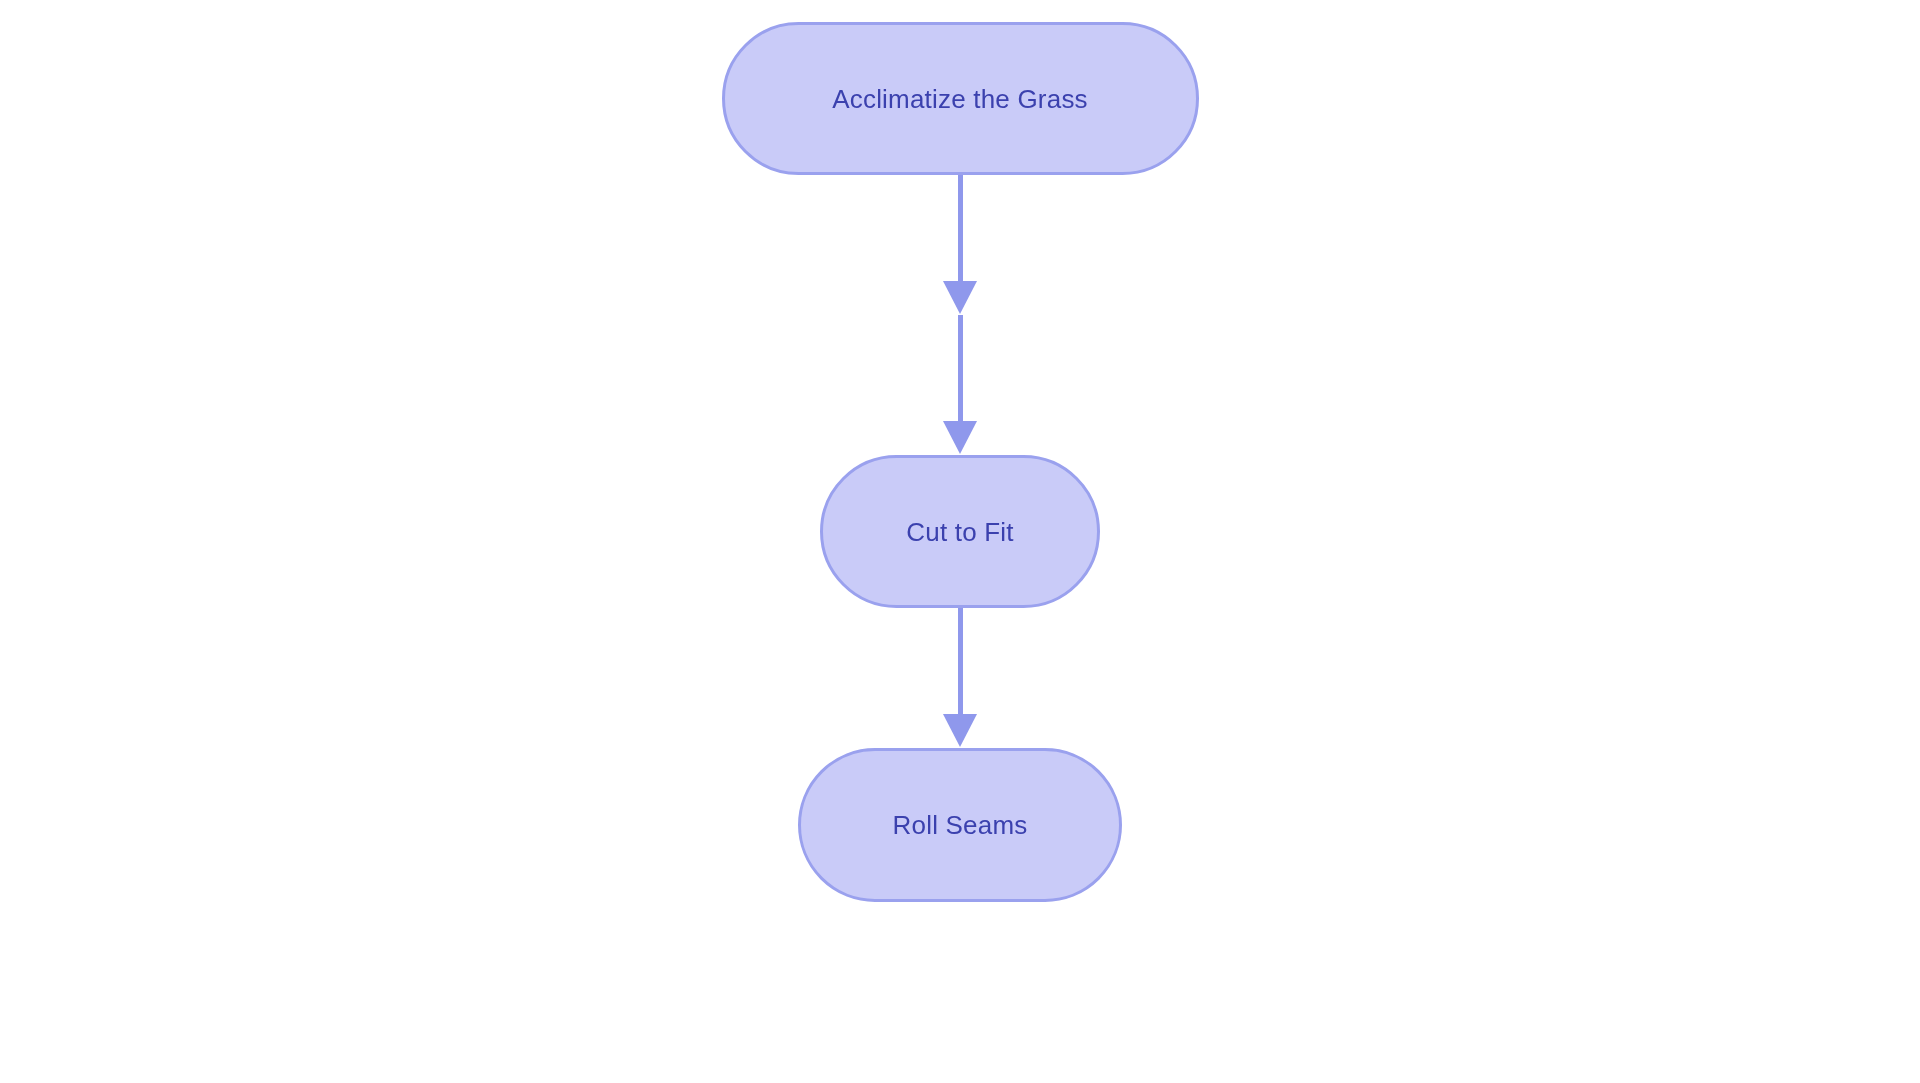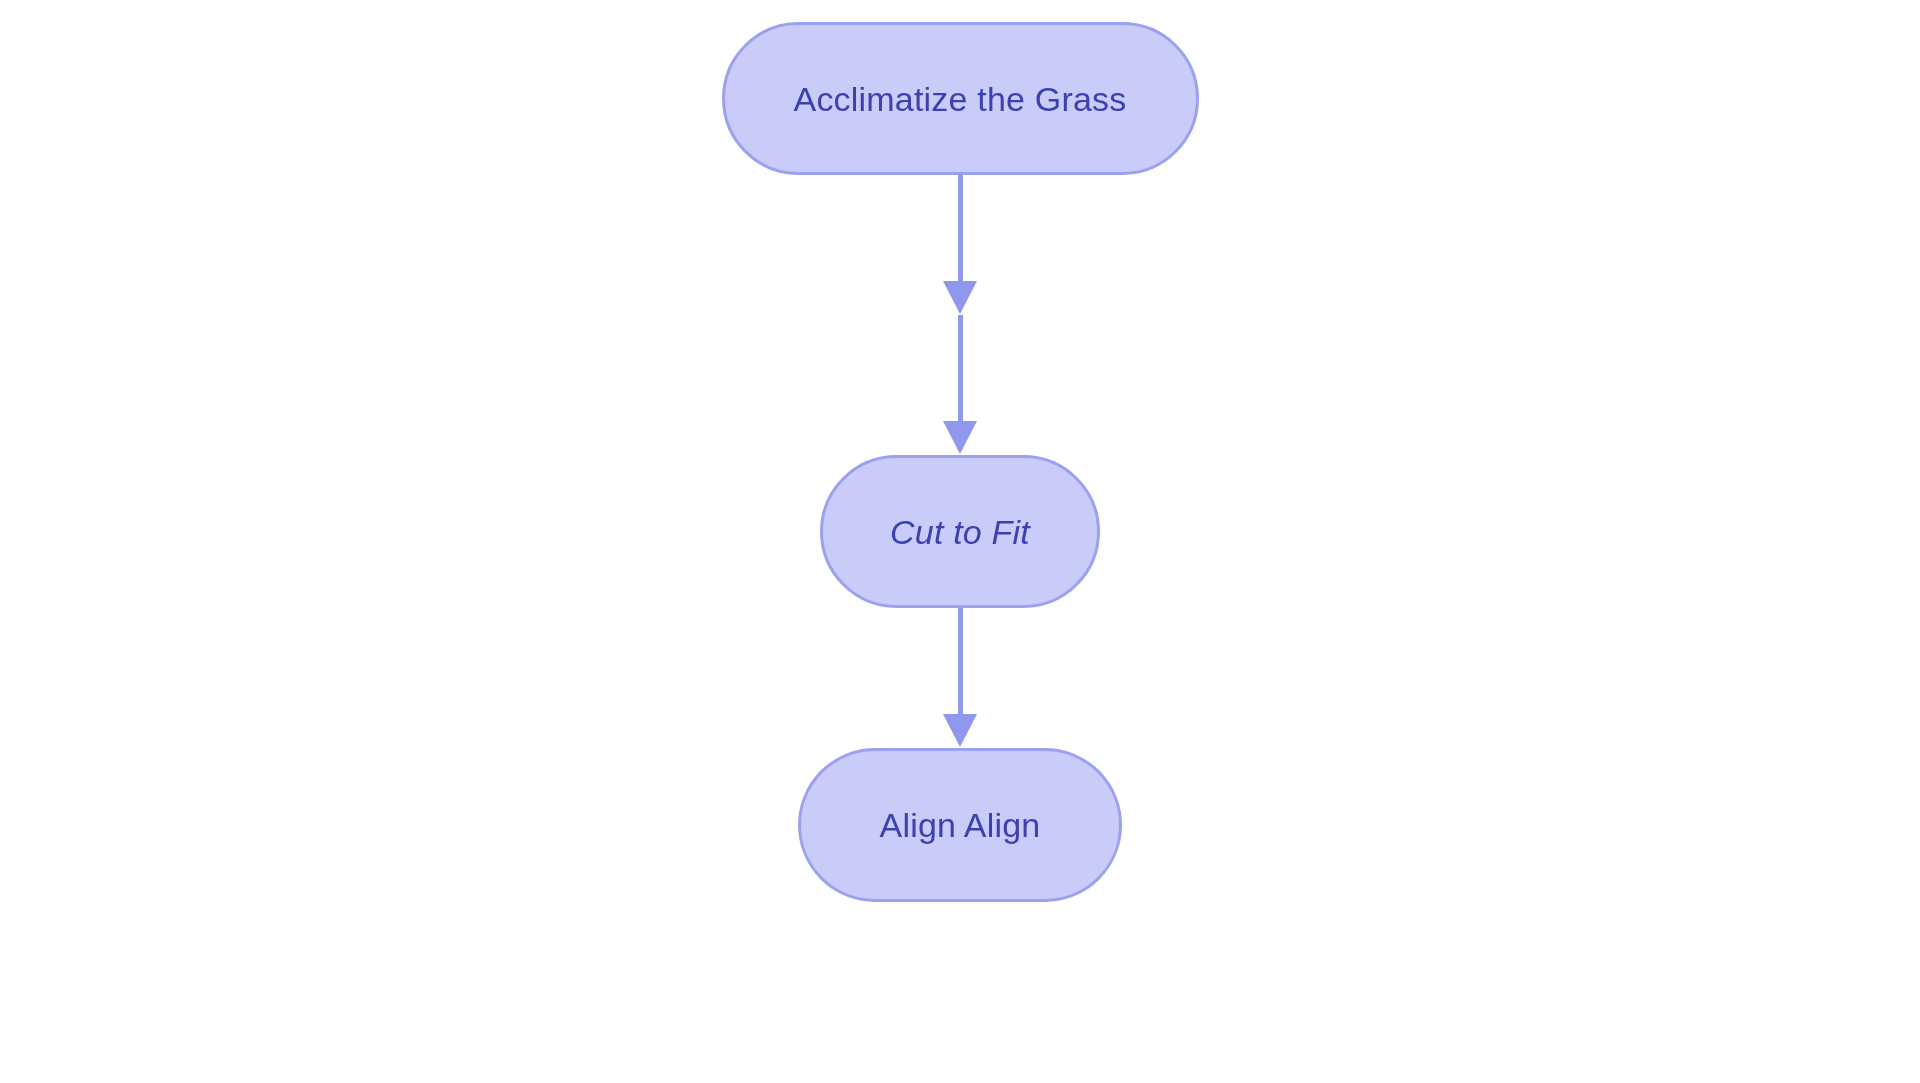--- a/index.html
+++ b/index.html
@@ -31,25 +31,25 @@
     border-radius: 999px;
     background: var(--node-fill);
     border: 3.5px solid var(--node-border);
     display: flex;
     align-items: center;
     justify-content: center;
     flex-shrink: 0;
   }
   .node-0 { width: 477px; }
   .node-1 { width: 428px; }
-  .node-2 { width: 280px; font-style: italic; }
+  .node-2 { width: 280px; }
   .node-3 { width: 324px; height: 154px; }
   .node-label {
     color: var(--node-text);
-    font-size: 34px;
+    font-size: 26px;
     line-height: 1;
     white-space: nowrap;
     letter-spacing: 0.2px;
   }
   .arrow {
     height: 140px;
     display: flex;
     flex-direction: column;
     align-items: center;
     flex-shrink: 0;
@@ -91,16 +91,16 @@
   <div class="node node-2">
     <span class="node-label">Cut to Fit</span>
   </div>
 
   <div class="arrow">
     <div class="arrow-line"></div>
     <div class="arrow-head"></div>
   </div>
 
   <div class="node node-3">
-    <span class="node-label">Align Align</span>
+    <span class="node-label">Roll Seams</span>
   </div>
 
 </div>
 
 </body></html>

